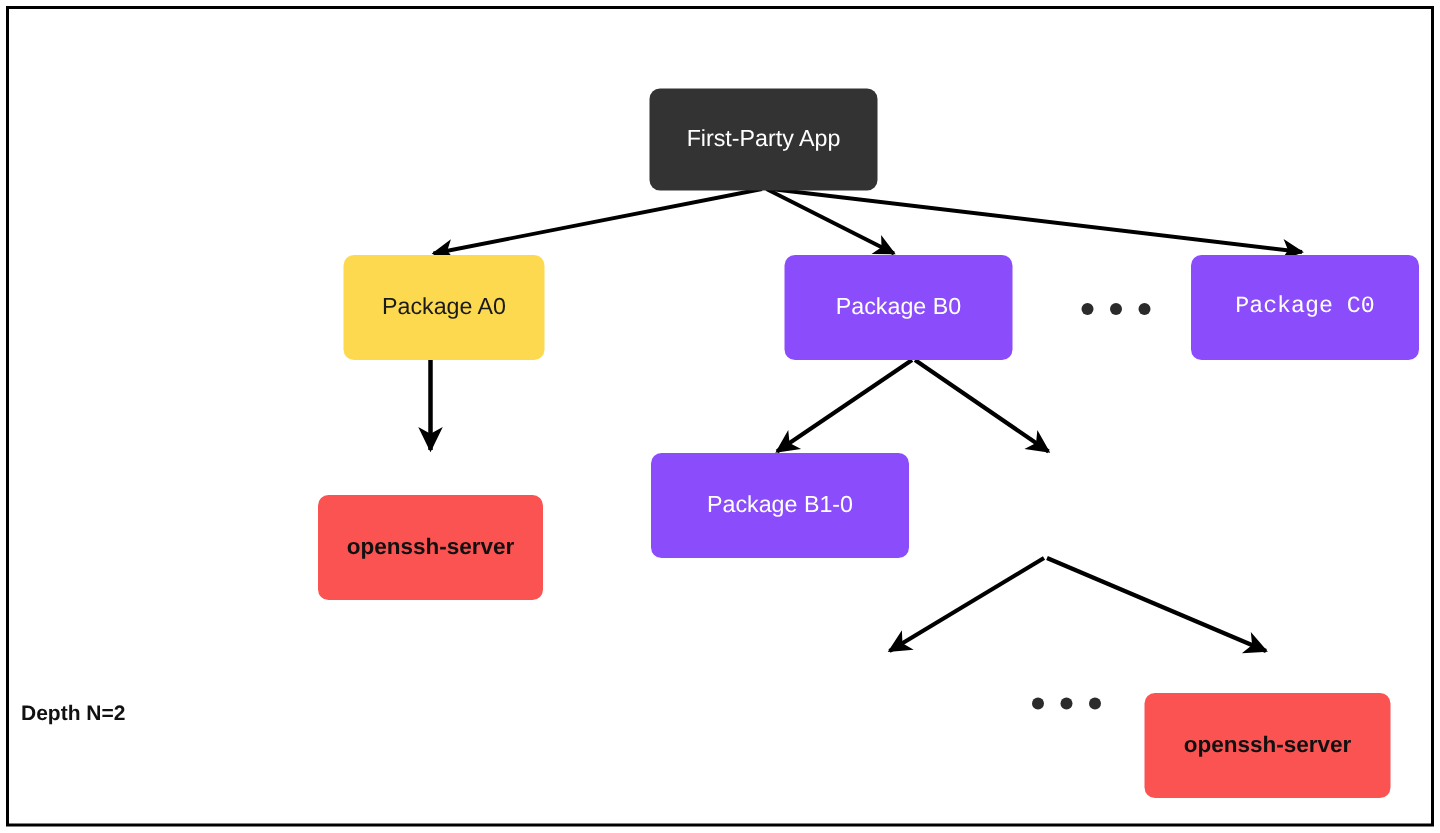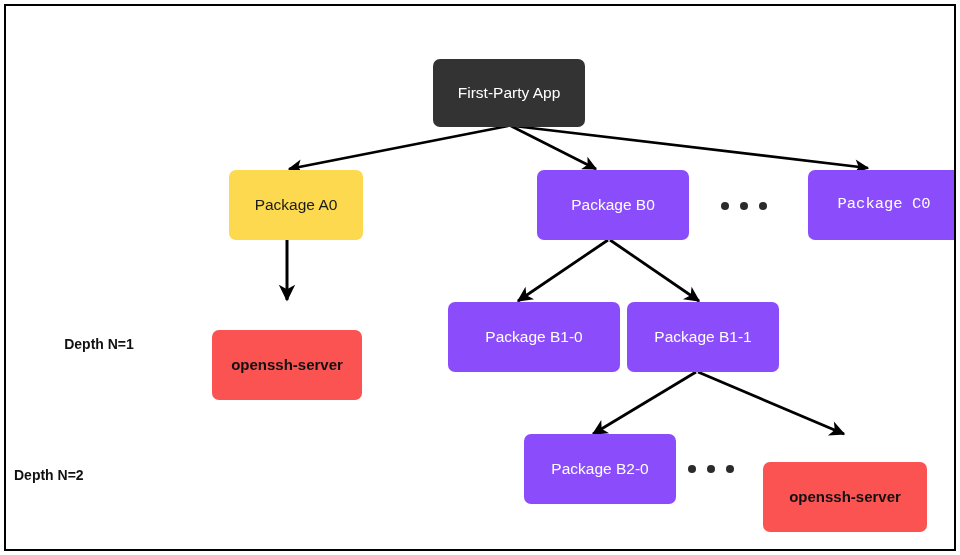--- a/index.html
+++ b/index.html
@@ -56,21 +56,20 @@
     background: #fcd94f;
     color: #1a1a1a;
     font-size: 15.5px;
     font-weight: 400;
   }
   .n-purple {
     background: #8b4dfc;
     color: #ffffff;
     font-size: 15.5px;
     font-weight: 400;
-    margin-left: 14px;
   }
   .n-red {
     background: #fb5252;
     color: #111111;
     font-size: 15px;
     font-weight: bold;
     margin-top: 28px;
   }
   .row-label {
     position: absolute;
@@ -114,21 +113,20 @@
 
     <line x1="602" y1="234" x2="512" y2="295" stroke="#000000" stroke-width="2.8" marker-end="url(#ah)"></line>
 
     <line x1="604" y1="234" x2="693" y2="295" stroke="#000000" stroke-width="2.8" marker-end="url(#ah)"></line>
 
     <line x1="690" y1="366" x2="587" y2="428" stroke="#000000" stroke-width="2.8" marker-end="url(#ah)"></line>
 
     <line x1="692" y1="366" x2="838" y2="428" stroke="#000000" stroke-width="2.8" marker-end="url(#ah)"></line>
   </svg>
 
-  <div class="row-label" style="left:8px; top:330px; width:170px; text-align:center;">Depth N=1</div>
   <div class="row-label" style="left:8px; top:461px; width:170px; text-align:left;">Depth N=2</div>
 
   <div class="node n-root" style="left:427px; top:53px; width:152px; height:68px;">
     <span class="node-label">First-Party App</span>
   </div>
 
   <div class="node n-yellow" style="left:206px; top:164px; width:134px; height:70px;margin-left:17px;">
     <span class="node-label">Package A0</span>
   </div>
 
@@ -147,27 +145,21 @@
   </div>
 
   <div class="node n-red" style="left:206px; top:296px; width:150px; height:70px;">
     <span class="node-label">openssh-server</span>
   </div>
 
   <div class="node n-purple" style="left:428px; top:296px; width:172px; height:70px;">
     <span class="node-label">Package B1-0</span>
   </div>
 
-  <div class="node n-purple" style="left:607px; top:296px; width:152px; height:70px;">
-    <span class="node-label">Package B1-1</span>
-  </div>
 
-  <div class="node n-purple" style="left:504px; top:428px; width:152px; height:70px;">
-    <span class="node-label">Package B2-0</span>
-  </div>
 
   <div class="ellipsis" style="left:682px; top:459px;">
     <span class="dot"></span>
     <span class="dot"></span>
     <span class="dot"></span>
   </div>
 
   <div class="node n-red" style="left:757px; top:428px; width:164px; height:70px;">
     <span class="node-label">openssh-server</span>
   </div>

